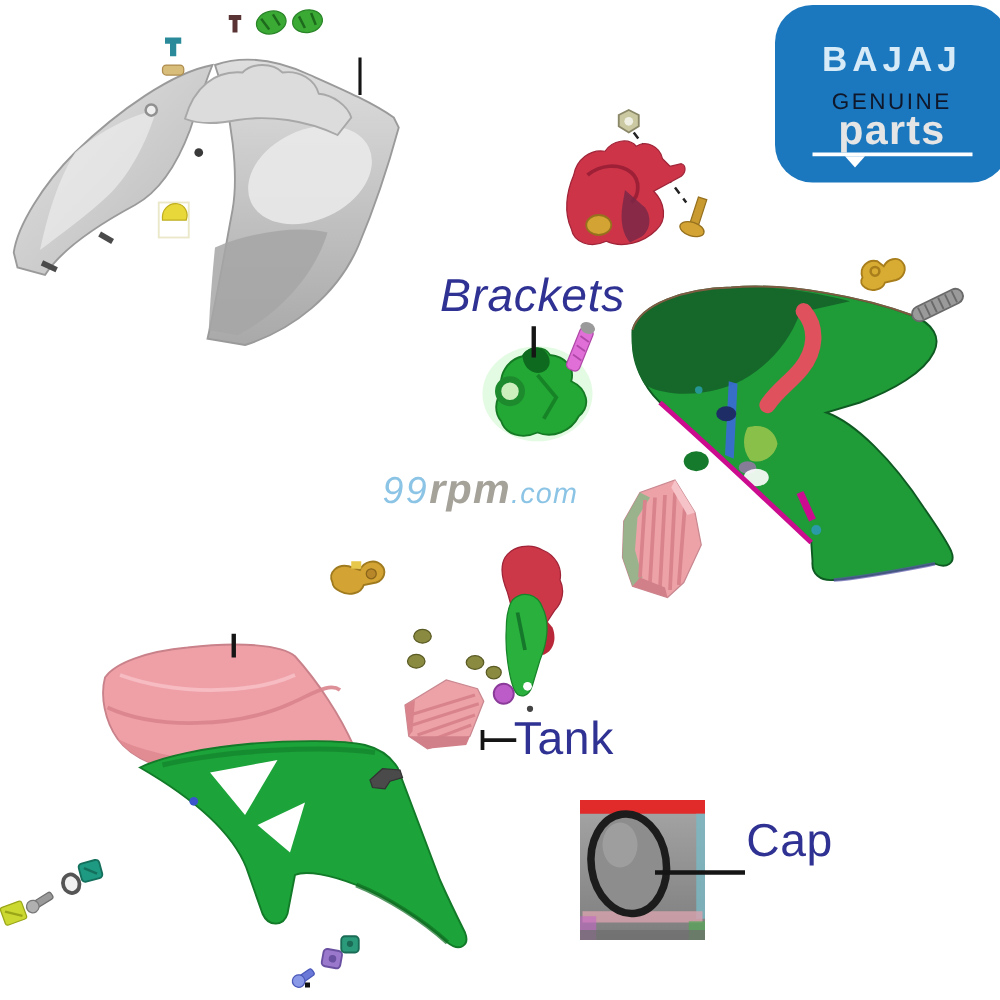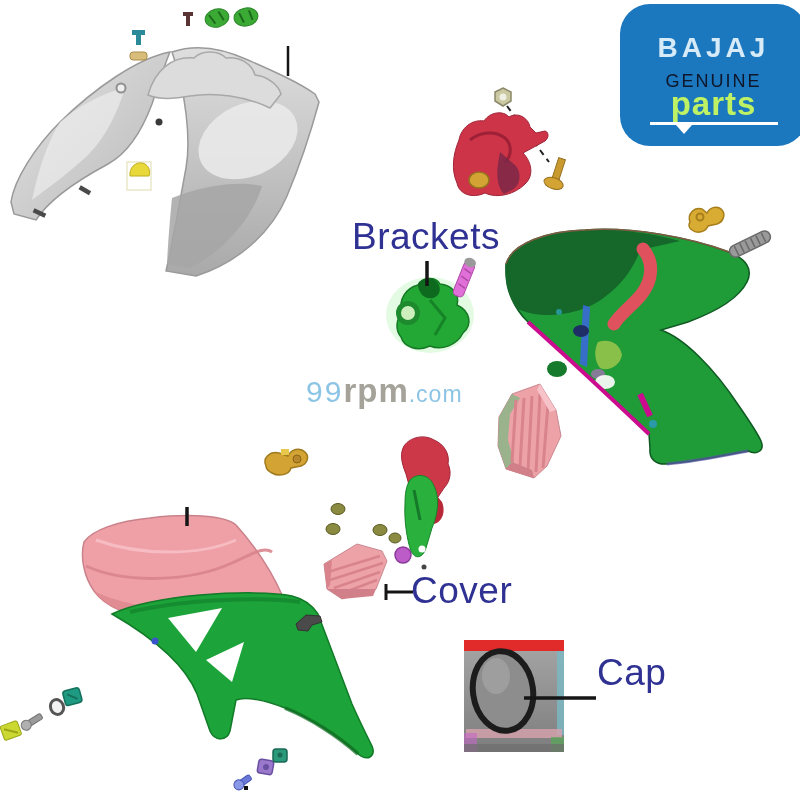--- a/index.html
+++ b/index.html
@@ -2,37 +2,37 @@
 <html><head>
 <meta charset="utf-8">
 <style>
   html,body{margin:0;padding:0;background:#fff;}
   .stage{position:relative;width:800px;height:800px;background:#fff;overflow:hidden;
          font-family:"Liberation Sans", sans-serif;}
   .stage svg{position:absolute;left:0;top:0;}
   .part-label{position:absolute;font-size:37px;color:#2f3193;white-space:nowrap;
               letter-spacing:0.5px;}
   .watermark{position:absolute;left:306px;top:372px;font-size:30px;letter-spacing:2px;
-             white-space:nowrap;}
+             white-space:nowrap;font-style:italic;}
   .wm-num{color:#8cc4e6;}
   .wm-rpm{color:#a5a29a;font-weight:bold;font-size:33px;letter-spacing:1px;}
   .wm-com{color:#8cc4e6;font-size:23px;letter-spacing:1px;}
   .badge{position:absolute;left:620px;top:4px;width:187px;height:142px;border-radius:30px;
          background:#1b77be;display:flex;flex-direction:column;align-items:center;}
   .badge-brand{margin-top:28px;font-size:28px;font-weight:bold;letter-spacing:4px;
                color:#d6ebf7;}
   .badge-genuine{margin-top:7px;font-size:18px;letter-spacing:2px;color:#0f172a;}
   .badge-parts{margin-top:-7px;font-size:33px;font-weight:bold;letter-spacing:1px;
-               color:#bef264;}
+               color:#e5e5e5;}
   .badge-line{position:relative;width:128px;height:3px;background:#ffffff;margin-top:-1px;}
   .badge-chevron{position:absolute;left:26px;top:3px;width:0;height:0;
                  border-left:8px solid transparent;border-right:8px solid transparent;
                  border-top:9px solid #ffffff;}
   .lbl-central{left:263px;top:6px;}
-  .lbl-brackets{left:352px;top:216px;}
+  .lbl-brackets{left:352px;top:216px;font-style:italic;}
   .lbl-tankflap{left:64px;top:458px;}
   .lbl-mesh{left:411px;top:570px;}
   .lbl-cap{left:597px;top:652px;}
 </style>
 </head>
 <body>
 
 <div class="stage">
 
   <div class="watermark"><span class="wm-num">99</span><span class="wm-rpm">rpm</span><span class="wm-com">.com</span></div>
@@ -276,21 +276,21 @@
       <line x1="288" y1="46" x2="288" y2="76" stroke-width="2.5"></line>
       <line x1="427" y1="261" x2="427" y2="286" stroke-width="3.5"></line>
       <line x1="187" y1="507" x2="187" y2="526" stroke-width="3.5"></line>
       <line x1="386" y1="592" x2="413" y2="592" stroke-width="3"></line>
       <line x1="386" y1="584" x2="386" y2="600" stroke-width="3"></line>
       <line x1="524" y1="698" x2="596" y2="698" stroke-width="3.5"></line>
     </g>
   </svg>
 
   <div class="part-label lbl-brackets">Brackets</div>
-  <div class="part-label lbl-mesh">Cover</div>
+  <div class="part-label lbl-mesh">Tank</div>
   <div class="part-label lbl-cap">Cap</div>
 
   <div class="badge">
     <div class="badge-brand">BAJAJ</div>
     <div class="badge-genuine">GENUINE</div>
     <div class="badge-parts">parts</div>
     <div class="badge-line">
       <div class="badge-chevron"></div>
     </div>
   </div>

